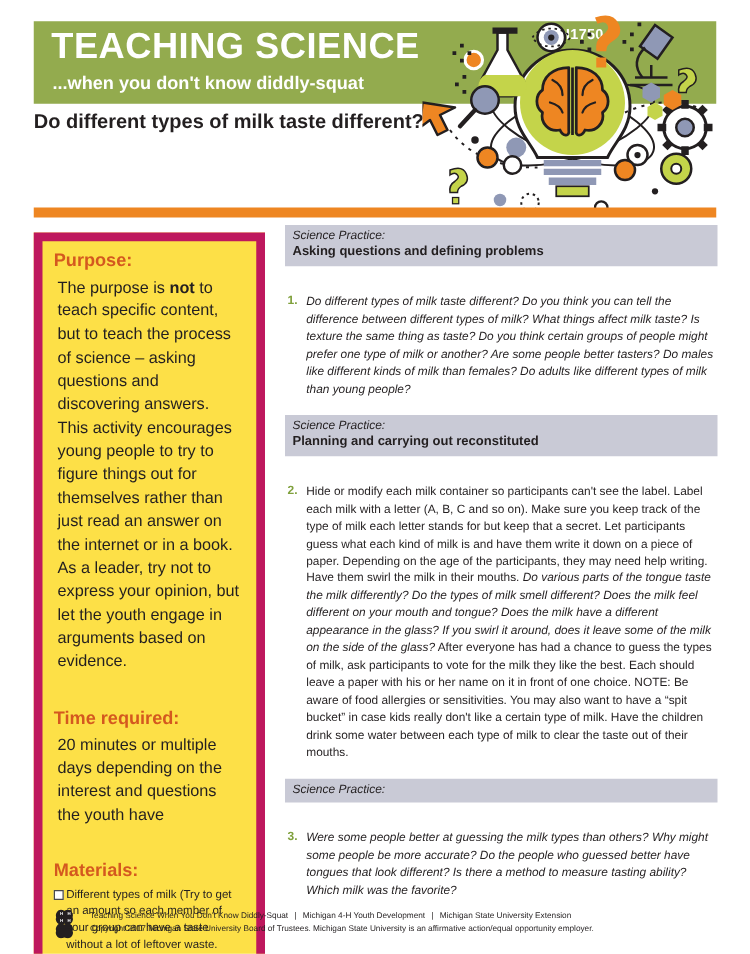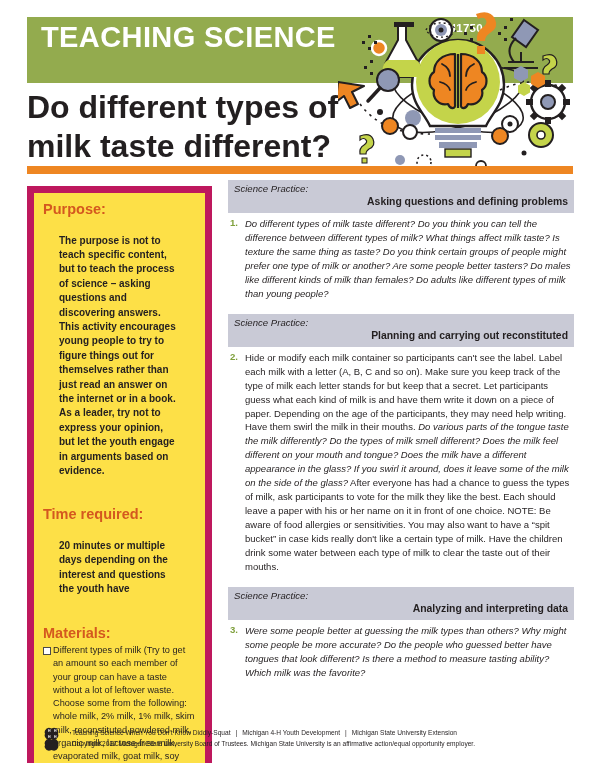--- a/index.html
+++ b/index.html
@@ -56,21 +56,21 @@
     font-size: 11.5px;
     font-weight: bold;
     color: #ffffff;
     letter-spacing: 0.3px;
   }
   .doc-title {
     position: absolute;
     left: 27px;
     top: 88px;
     width: 330px;
-    font-size: 32px;
+    font-size: 16px;
     font-weight: bold;
     line-height: 1.22;
     color: #231f20;
   }
   .orange-rule {
     position: absolute;
     left: 27px;
     top: 166px;
     width: 546px;
     height: 8px;
@@ -106,25 +106,24 @@
   }
   .side-h {
     color: #d4581f;
     font-size: 14.5px;
     font-weight: bold;
     margin: 0 0 3px 0;
     line-height: 1.15;
   }
   .side-h.gap { margin-top: 28px; }
   .side-p {
-    font-size: 10px;
+    font-size: 13px;
     line-height: 1.44;
-    margin: 16px;
-    color: #231f20;
-    font-weight: bold;
+    margin: 3px;
+    color: #231f20;
   }
   .mat-list {
     list-style: none;
     margin: 2px 0 0 0;
     padding: 0;
   }
   .mat-list li {
     position: relative;
     font-size: 9.2px;
     line-height: 1.44;
@@ -144,34 +143,33 @@
   
   .maincol {
     position: absolute;
     left: 228px;
     top: 0px;
     width: 346px;
   }
   .practice-band {
     background: #c9cad6;
     padding: 3px 6px 4px 6px;
-    margin-bottom: 4px;
+    margin-bottom: 22px;
   }
   .practice-kicker {
     font-size: 9.6px;
     font-style: italic;
     line-height: 1.3;
     color: #231f20;
   }
   .practice-name {
     font-size: 10.4px;
     font-weight: bold;
     line-height: 1.3;
     color: #231f20;
-    text-align: right;
   }
   .step {
     position: relative;
     padding-left: 17px;
     margin-bottom: 13px;
   }
   .step-num {
     position: absolute;
     left: 2px;
     top: 0;
@@ -217,20 +215,21 @@
   .foot-sep { padding: 0 5px; }
 </style>
 </head>
 <body>
 
 <div class="header">
 
   <div class="green-band"></div>
 
   <div class="brand-title">TEACHING SCIENCE</div>
+  <div class="brand-sub">...when you don't know diddly-squat</div>
   <div class="doc-code">4H1750</div>
 
   <div class="doc-title">Do different types of milk taste different?</div>
 
   <svg class="hero-art" viewBox="0 0 240 165">
 
     <g fill="none" stroke="#231f20" stroke-width="1.6">
       <ellipse cx="120" cy="92" rx="68" ry="26" transform="rotate(-18 120 92)"></ellipse>
       <ellipse cx="120" cy="92" rx="68" ry="26" transform="rotate(18 120 92)"></ellipse>
     </g>
@@ -374,21 +373,20 @@
       <div class="practice-kicker">Science Practice:</div>
       <div class="practice-name">Planning and carrying out reconstituted</div>
     </div>
     <div class="step">
       <span class="step-num">2.</span>
       <div class="step-text"><span>Hide or modify each milk container so participants can't see the label. Label each milk with a letter (A, B, C and so on). Make sure you keep track of the type of milk each letter stands for but keep that a secret. Let participants guess what each kind of milk is and have them write it down on a piece of paper. Depending on the age of the participants, they may need help writing. Have them swirl the milk in their mouths. </span><i>Do various parts of the tongue taste the milk differently? Do the types of milk smell different? Does the milk feel different on your mouth and tongue? Does the milk have a different appearance in the glass? If you swirl it around, does it leave some of the milk on the side of the glass?</i><span> After everyone has had a chance to guess the types of milk, ask participants to vote for the milk they like the best. Each should leave a paper with his or her name on it in front of one choice. NOTE: Be aware of food allergies or sensitivities. You may also want to have a “spit bucket” in case kids really don't like a certain type of milk. Have the children drink some water between each type of milk to clear the taste out of their mouths.</span></div>
     </div>
 
     <div class="practice-band">
       <div class="practice-kicker">Science Practice:</div>
-      <div class="practice-name">Analyzing and interpreting data</div>
     </div>
     <div class="step">
       <span class="step-num">3.</span>
       <div class="step-text ital">Were some people better at guessing the milk types than others? Why might some people be more accurate? Do the people who guessed better have tongues that look different? Is there a method to measure tasting ability? Which milk was the favorite?</div>
     </div>
 
   </div>
 </div>
 
 <div class="footer"></div>

